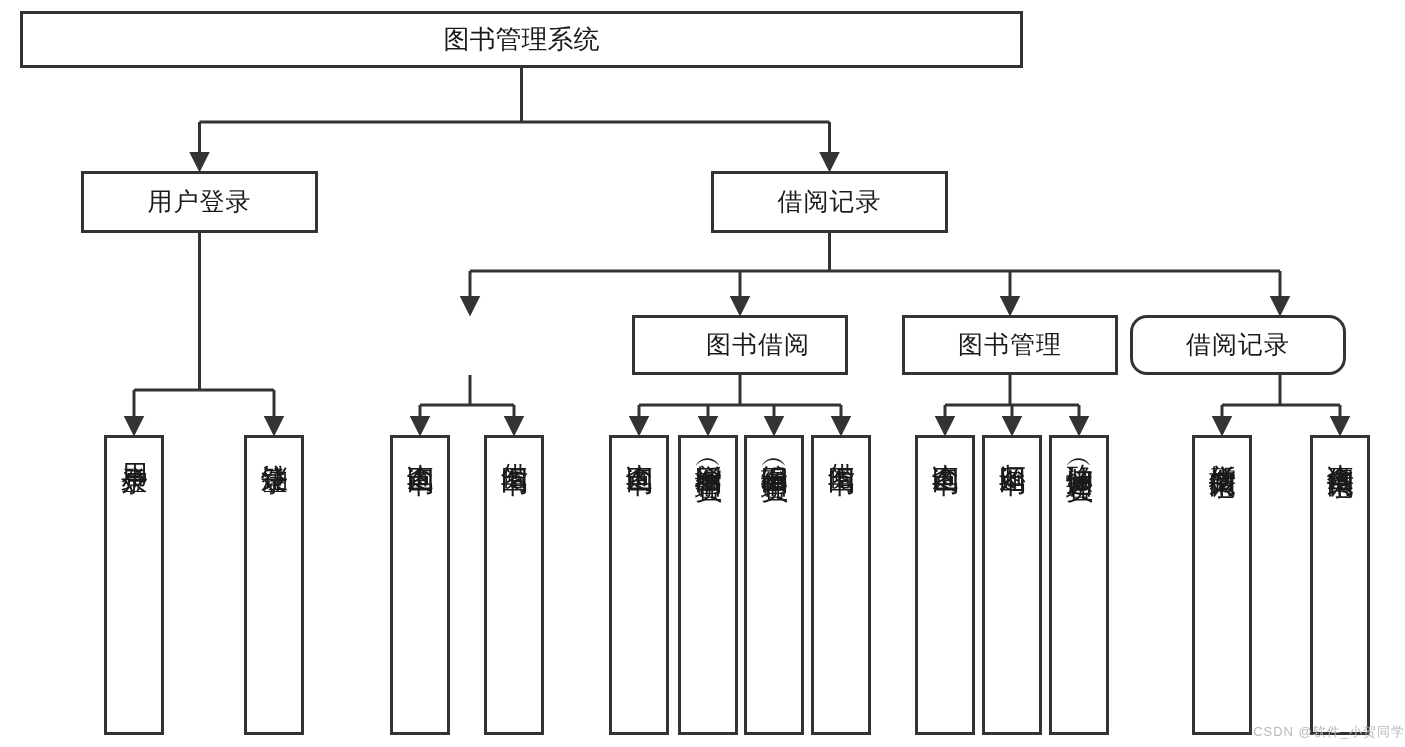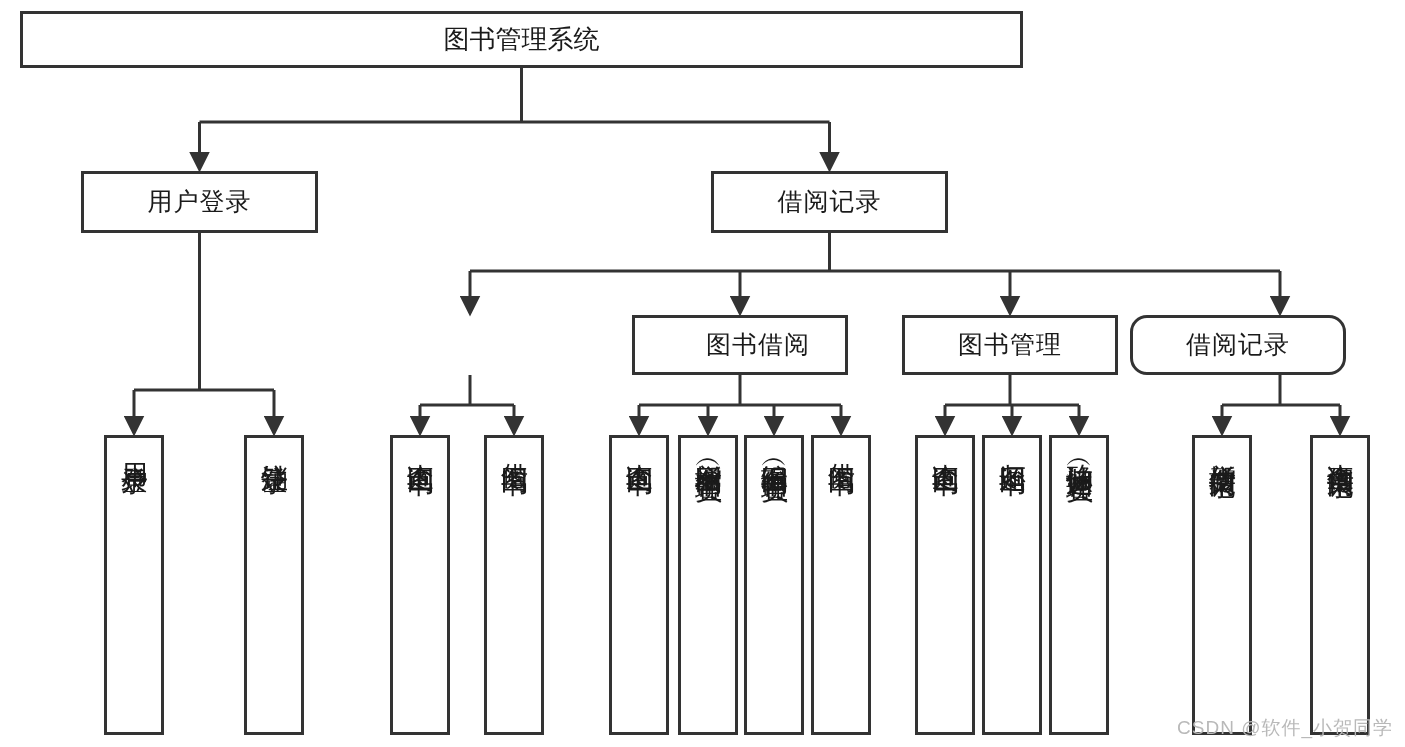--- a/index.html
+++ b/index.html
@@ -55,23 +55,23 @@
     writing-mode: vertical-rl;
     text-orientation: upright;
     font-size: 27px;
     line-height: 1.0;
     letter-spacing: 2px;
     color: #1a1a1a;
     white-space: nowrap;
   }
   .watermark {
     position: absolute;
-    right: 12px;
+    right: 0;
     bottom: 6px;
-    font-size: 19px;
+    font-size: 13px;
     color: #b9b9b9;
     letter-spacing: 1px;
     z-index: 5;
     white-space: nowrap;
   }
 </style>
 </head>
 <body>
 
 <div id="canvas">

